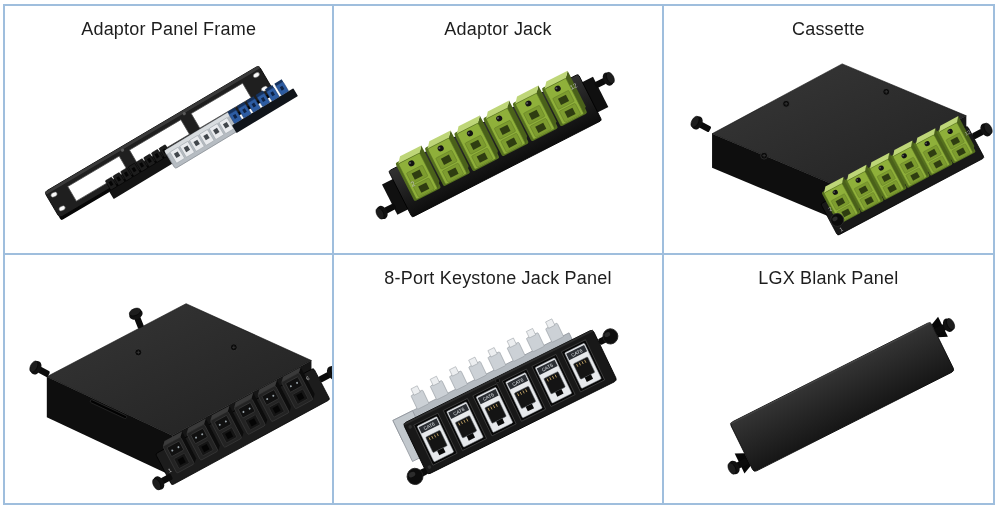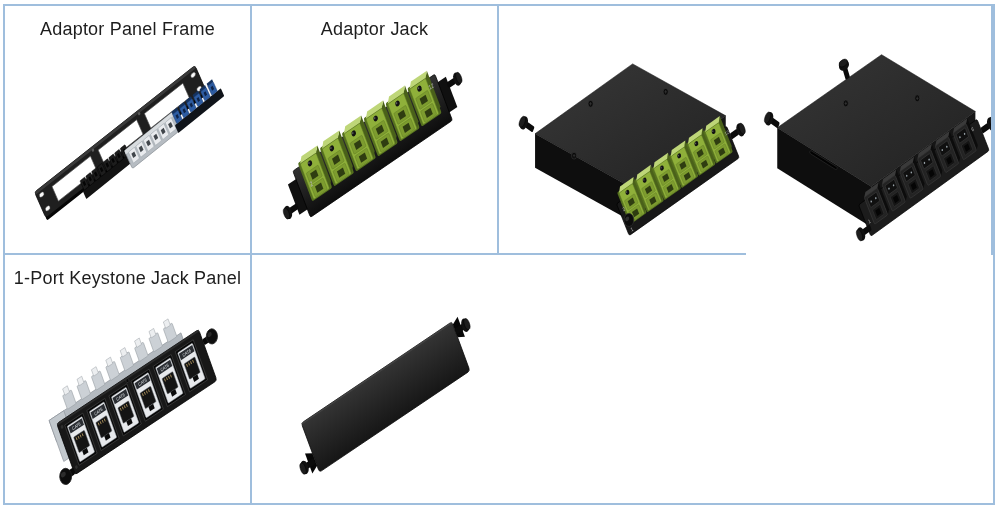--- a/index.html
+++ b/index.html
@@ -1,20 +1,20 @@
 <!DOCTYPE html>
 <html><head>
 <meta charset="utf-8">
 <style>
   html,body{margin:0;padding:0;background:#ffffff;}
   #canvas{position:relative;width:1000px;height:510px;background:#ffffff;overflow:hidden;
           font-family:"Liberation Sans",sans-serif;}
   #grid{position:absolute;left:3px;top:4px;width:992px;height:501px;
         border:2px solid #9fbedd;display:grid;
-        grid-template-columns:1fr 1fr 1fr 1fr;grid-template-rows:1fr 1fr;box-sizing:border-box;}
+        grid-template-columns:1fr 1fr 1fr;grid-template-rows:1fr 1fr;box-sizing:border-box;}
   .cell{position:relative;background:#ffffff;overflow:hidden;}
   .cell.bR{border-right:2px solid #9fbedd;}
   .cell.bB{border-bottom:2px solid #9fbedd;}
   .cell-title{position:relative;z-index:2;text-align:center;padding-top:13px;
               font-size:18px;line-height:1.15;color:#1d1d1d;letter-spacing:.2px;}
   .illus{position:absolute;inset:0;z-index:1;width:100%;height:100%;}
   svg text{font-family:"Liberation Sans",sans-serif;}
   .portnum{fill:#b9b9b9;}
 </style>
 </head>
@@ -160,20 +160,21 @@
           <use href="#def-lc-duplex" transform="translate(4,-28)"></use>
           <use href="#def-lc-duplex" transform="translate(37,-28)"></use>
           <use href="#def-lc-duplex" transform="translate(70,-28)"></use>
           <text class="portnum" x="-91" y="-1" font-size="7" text-anchor="middle">2</text>
           <text class="portnum" x="97" y="-15" font-size="6.5" text-anchor="middle">12</text>
         </g>
       </svg>
     </div>
 
     <div class="cell bB">
+      <div class="cell-title">Cassette</div>
       <svg class="illus" viewBox="0 0 329 247" preserveAspectRatio="none">
         <defs>
           <linearGradient id="grad-top3" x1="0" y1="0" x2="1" y2="1">
             <stop offset="0" stop-color="#383838"></stop>
               <stop offset="1" stop-color="#222222"></stop>
           </linearGradient>
         </defs>
         <use href="#def-screw-right" transform="translate(46,124) rotate(-152)"></use>
         <g>
           <polygon points="48,128 172,180 172,214 48,162" fill="#0e0e0e"></polygon>
@@ -230,21 +231,21 @@
           <use href="#def-mpo" transform="translate(57,-18)"></use>
           <text class="portnum" x="-83" y="8" font-size="5.5" text-anchor="middle">1</text>
           <text class="portnum" x="82" y="-7" font-size="5.5" text-anchor="middle">6</text>
           <use href="#def-screw-right" transform="translate(-84,12) scale(-1,1)"></use>
           <use href="#def-screw-right" transform="translate(92,-2)"></use>
         </g>
       </svg>
     </div>
 
     <div class="cell bR">
-      <div class="cell-title">1-Port Keystone Jack Panel</div>
+      <div class="cell-title">8-Port Keystone Jack Panel</div>
       <svg class="illus" viewBox="0 0 329 245" preserveAspectRatio="none">
         <g transform="translate(170,128) rotate(-26)">
           <rect x="-115" y="-17" width="197" height="23" fill="#b4bac0" stroke="#8d939a" stroke-width="0.7"></rect>
           <rect x="-115" y="-17" width="22" height="45" fill="#c2c8cd" stroke="#8d939a" stroke-width="0.7"></rect>
           <use href="#def-jack-rear" transform="translate(-88,-31)"></use>
           <use href="#def-jack-rear" transform="translate(-66.5,-31)"></use>
           <use href="#def-jack-rear" transform="translate(-45,-31)"></use>
           <use href="#def-jack-rear" transform="translate(-23.5,-31)"></use>
           <use href="#def-jack-rear" transform="translate(-2,-31)"></use>
           <use href="#def-jack-rear" transform="translate(19.5,-31)"></use>
@@ -277,20 +278,21 @@
           <g>
             <rect x="106" y="-17" width="9" height="6.5" rx="2" fill="#0b0b0b"></rect>
             <circle cx="119" cy="-14" r="7.5" fill="#0f0f0f" stroke="#222222" stroke-width="0.8"></circle>
             <ellipse cx="117" cy="-17" rx="3" ry="2.2" fill="#2b2b2b"></ellipse>
           </g>
         </g>
       </svg>
     </div>
 
     <div class="cell">
+      <div class="cell-title">LGX Blank Panel</div>
       <svg class="illus" viewBox="0 0 329 245" preserveAspectRatio="none">
         <defs>
           <linearGradient id="grad-panel6" x1="0" y1="0" x2="0" y2="1">
             <stop offset="0" stop-color="#343434"></stop>
               <stop offset="1" stop-color="#161616"></stop>
           </linearGradient>
         </defs>
         <g transform="translate(178,140) rotate(-26.5)">
           <polygon points="-112,6 -121,2 -121,24 -112,20" fill="#070707"></polygon>
           <polygon points="112,-24 121,-28 121,-6 112,-10" fill="#070707"></polygon>

